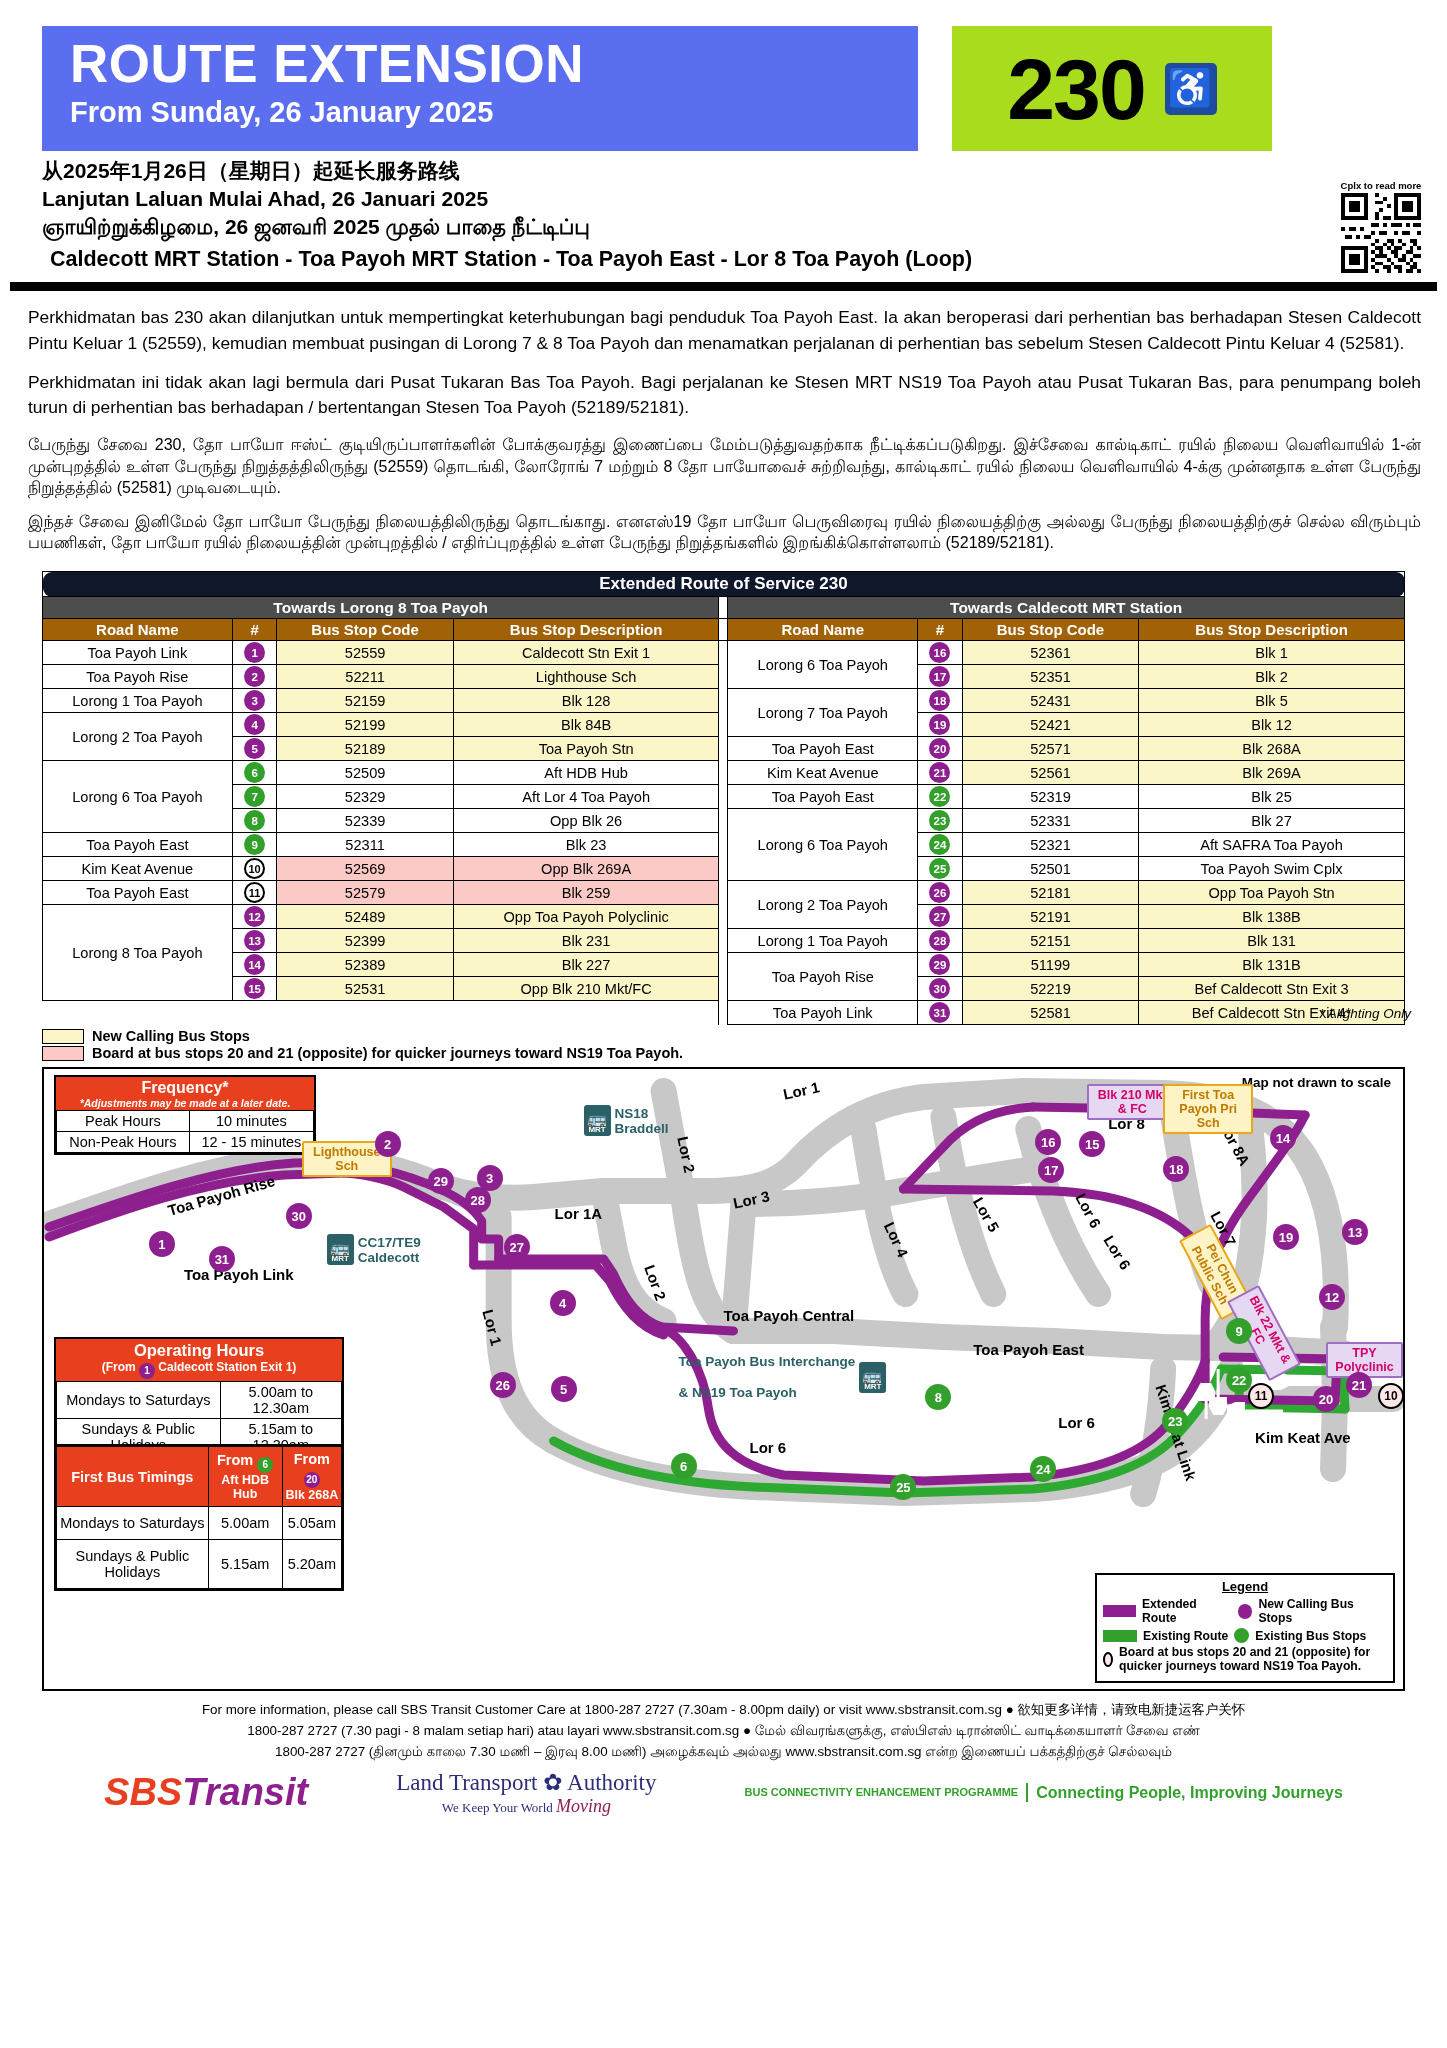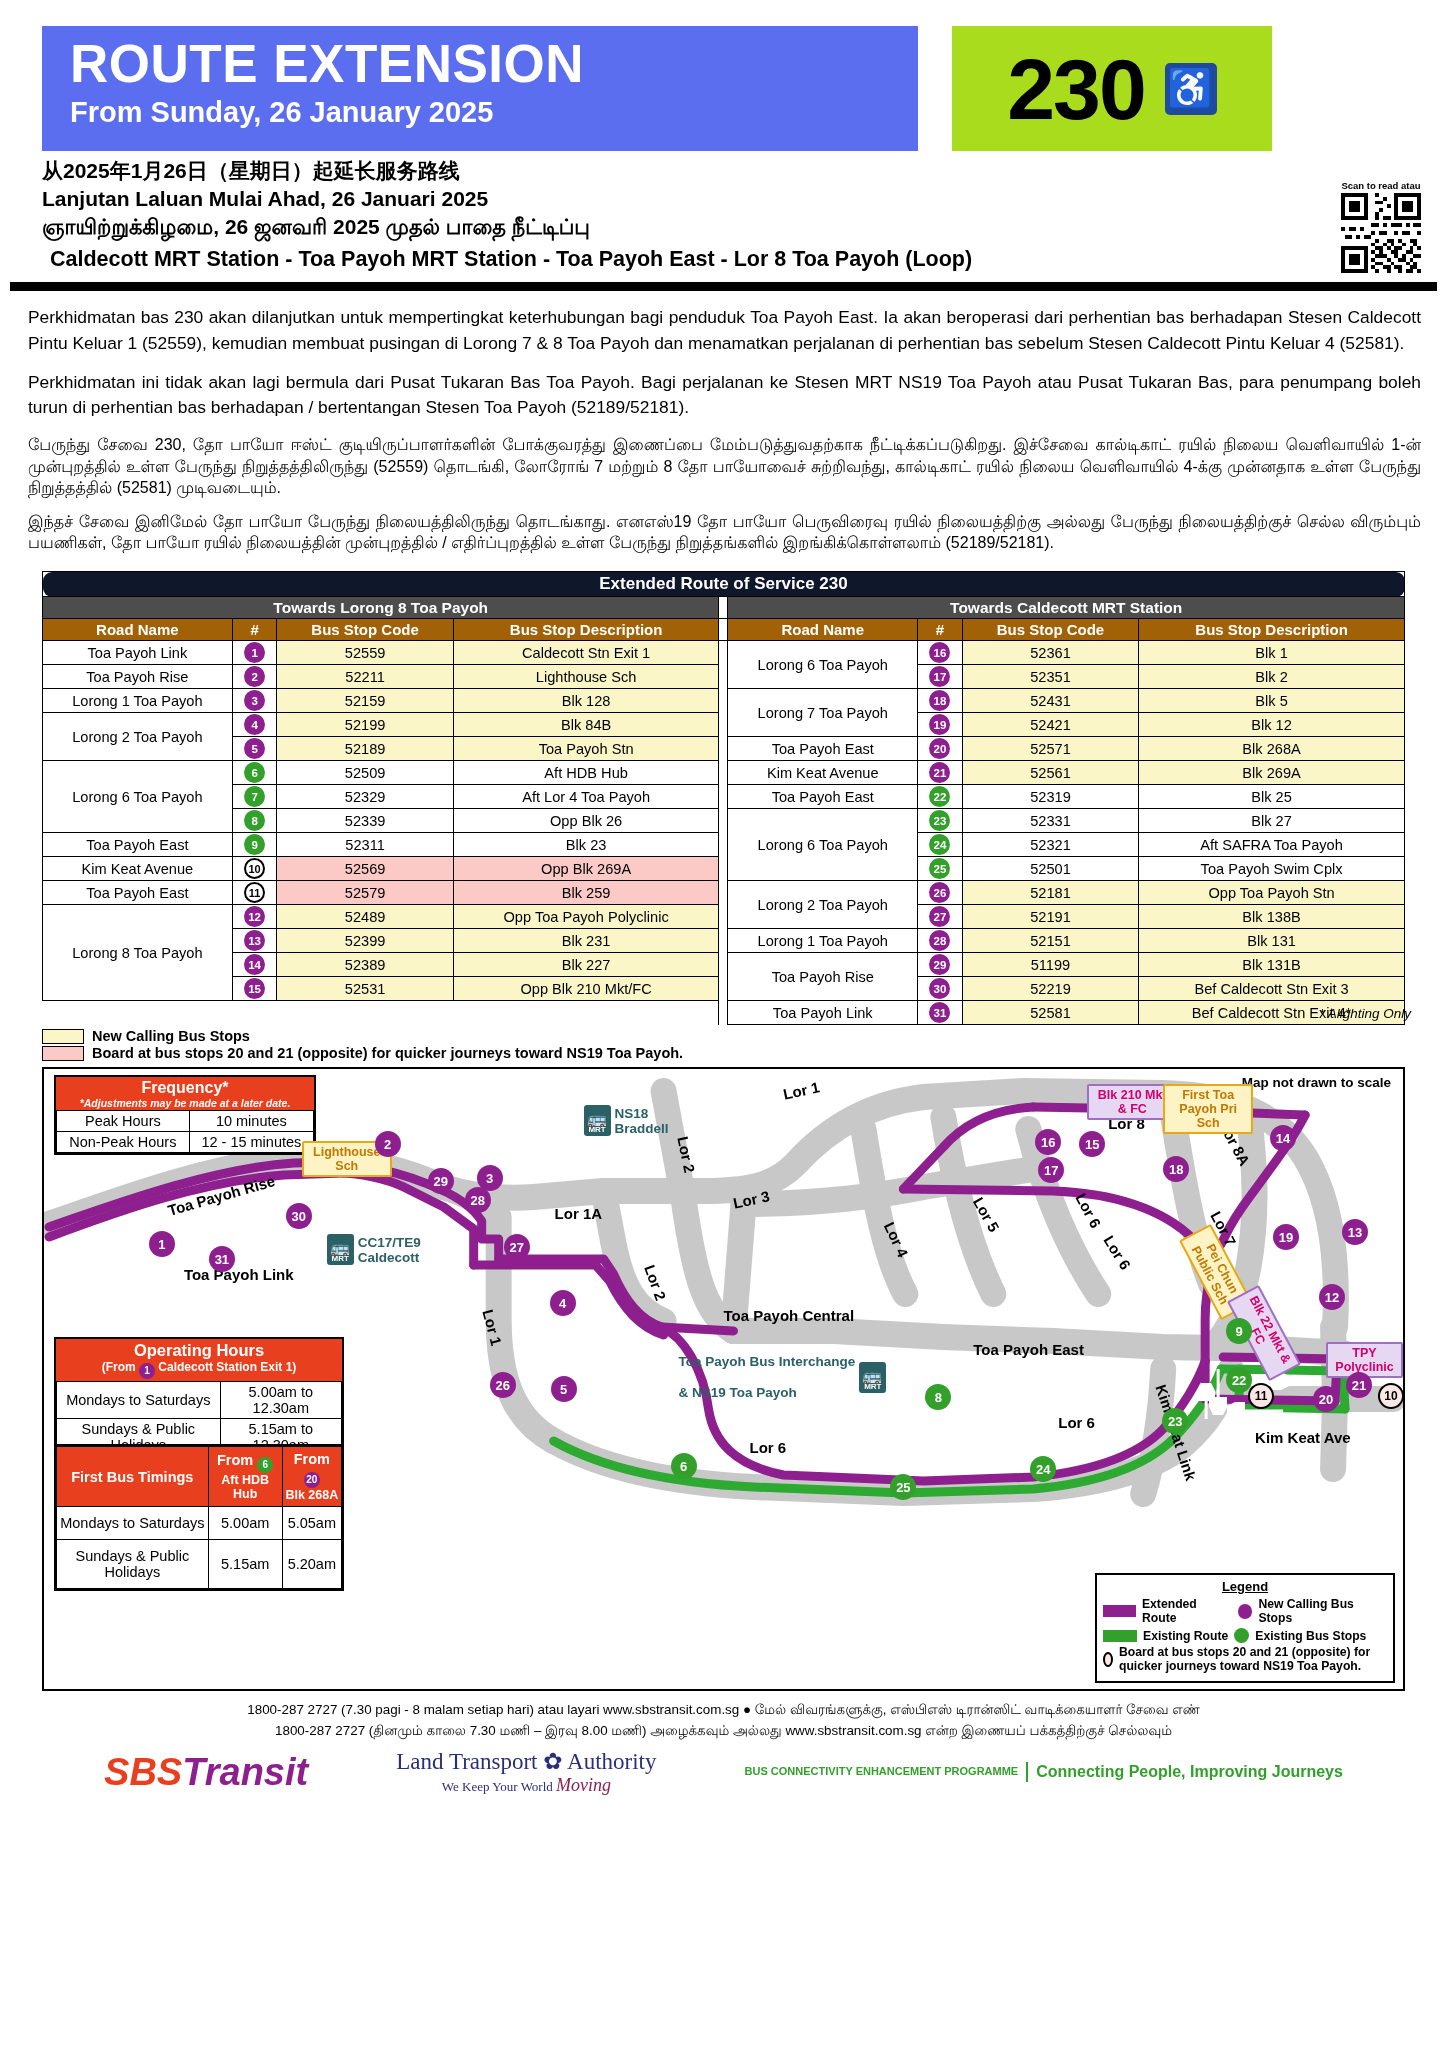--- a/index.html
+++ b/index.html
@@ -195,21 +195,21 @@
     <div class="hdr-title">ROUTE EXTENSION</div>
     <div class="hdr-sub">From Sunday, 26 January 2025</div>
   </div>
   <div class="hdr-green">
     <div class="route-num">230</div>
     <div class="wheelchair">♿</div>
   </div>
 </div>
 
 <div class="qr-wrap">
-  <div class="qr-label">Scan to read atau</div>
+  <div class="qr-label">Cplx to read more</div>
   <div class="qr-box">
     <svg viewBox="0 0 21 21" width="80" height="80" shape-rendering="crispEdges">
       <rect width="21" height="21" fill="#fff"></rect>
       <g fill="#000">
         <rect x="0" y="0" width="7" height="7"></rect>
           <rect x="1" y="1" width="5" height="5" fill="#fff"></rect>
           <rect x="2" y="2" width="3" height="3"></rect>
         <rect x="14" y="0" width="7" height="7"></rect>
           <rect x="15" y="1" width="5" height="5" fill="#fff"></rect>
           <rect x="16" y="2" width="3" height="3"></rect>
@@ -721,20 +721,21 @@
       <span>Existing Bus Stops</span>
     </div>
     <div class="ml-row">
       <div class="ml-dot" id="ml-boarddot" style="background: rgb(253, 231, 230); border: 2.5px solid rgb(0, 0, 0);"></div>
       <span class="ml-note">Board at bus stops 20 and 21 (opposite) for quicker journeys toward NS19 Toa Payoh.</span>
     </div>
   </div>
 </div>
 
 <div class="footer-text">
+  <div class="ft-line">For more information, please call SBS Transit Customer Care at 1800-287 2727 (7.30am - 8.00pm daily) or visit www.sbstransit.com.sg ● 欲知更多详情，请致电新捷运客户关怀</div>
   <div class="ft-line">1800-287 2727 (7.30 pagi - 8 malam setiap hari) atau layari www.sbstransit.com.sg ● மேல் விவரங்களுக்கு, எஸ்பிஎஸ் டிரான்ஸிட் வாடிக்கையாளர் சேவை எண்</div>
   <div class="ft-line">1800-287 2727 (தினமும் காலை 7.30 மணி – இரவு 8.00 மணி) அழைக்கவும் அல்லது www.sbstransit.com.sg என்ற இணையப் பக்கத்திற்குச் செல்லவும்</div>
 </div>
 
 <div class="logos">
   <div class="logo-sbs">
     <span class="a">SBS</span><span class="b">Transit</span>
   </div>
   <div class="lta">
     <div class="lta-1"><span>Land Transport</span> ✿ <span>Authority</span></div>

